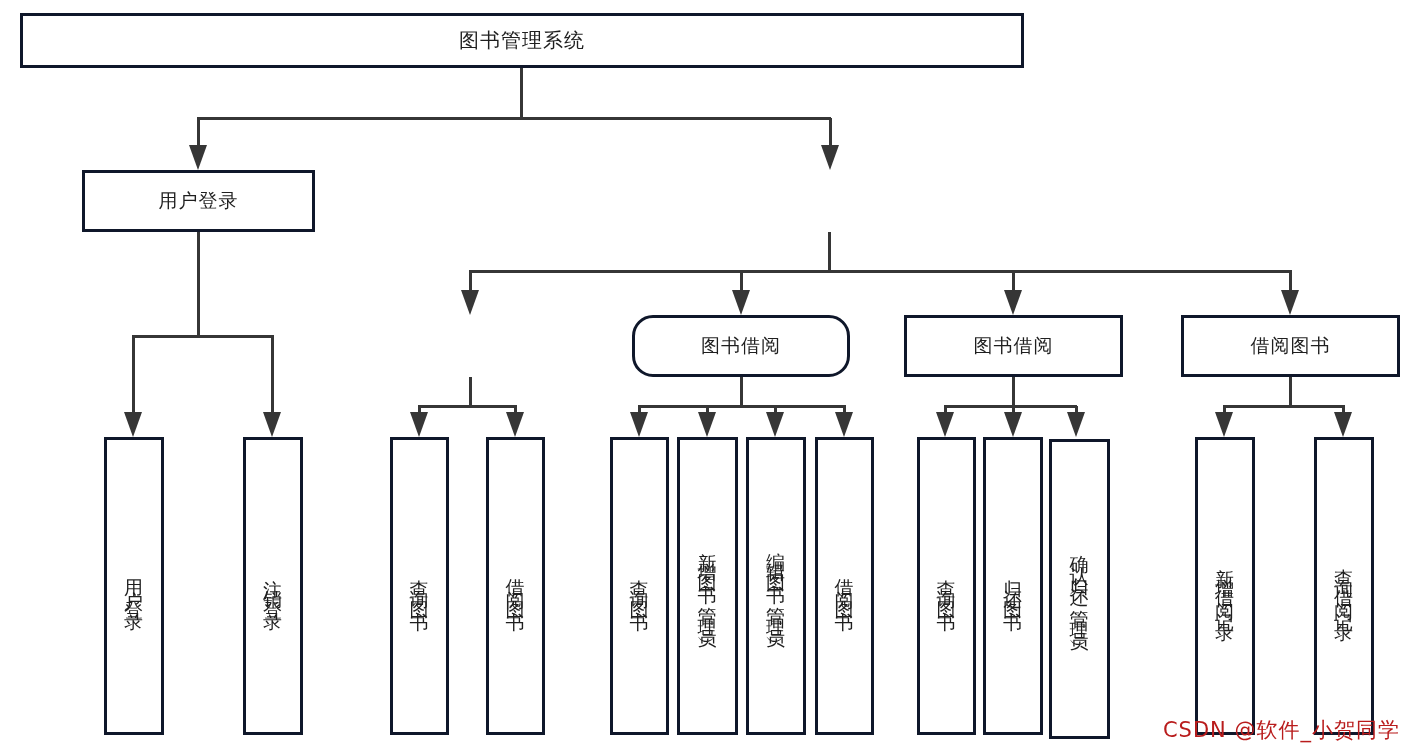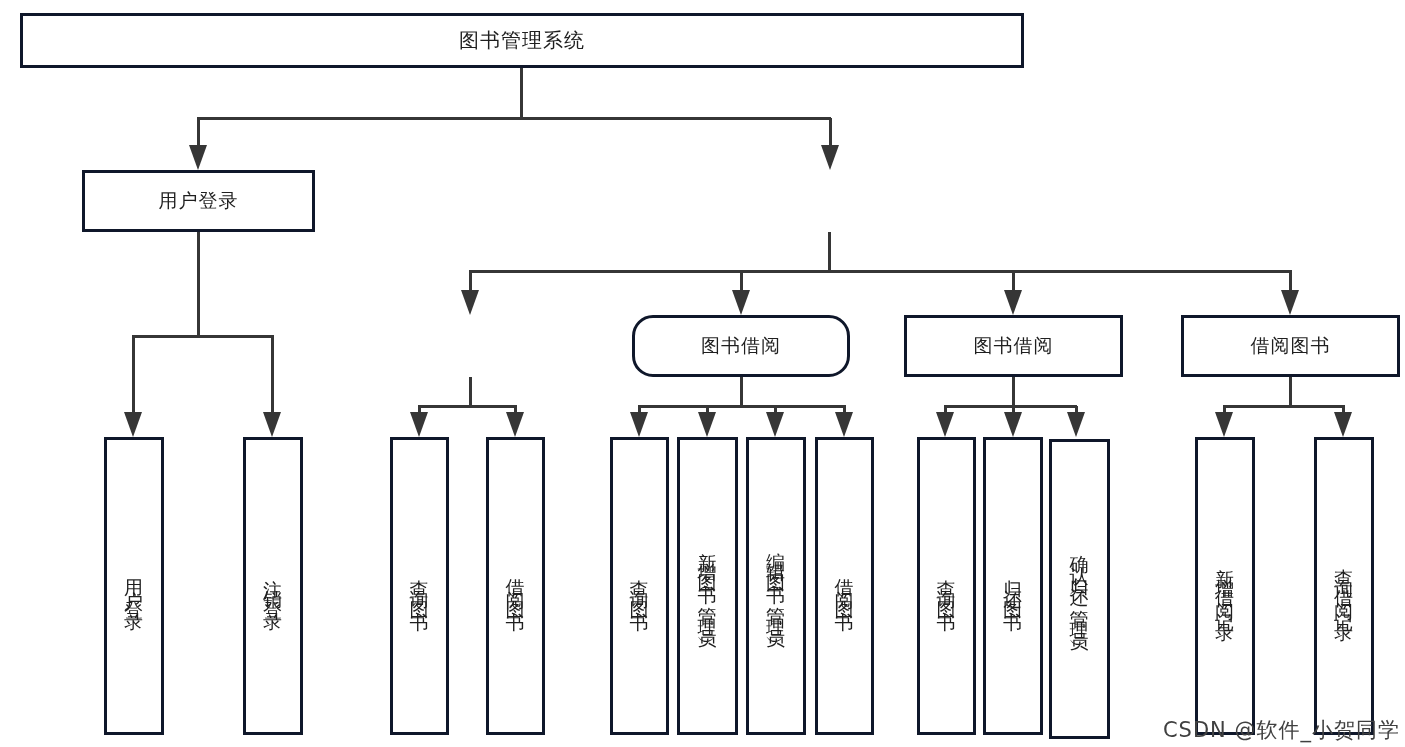--- a/index.html
+++ b/index.html
@@ -23,21 +23,21 @@
   }
   .hline { position:absolute; height:3px; background:#363636; z-index:1; }
   .vline { position:absolute; width:3px;  background:#363636; z-index:1; }
   .arrow {
     position:absolute; width:0; height:0; z-index:1;
     border-left:9px solid transparent; border-right:9px solid transparent;
     border-top:25px solid #363636;
   }
   .watermark {
     position:absolute; top:716px; right:5px; z-index:3;
-    color:#404040; font-size:21px; letter-spacing:1px; white-space:nowrap;
+    color:#b91c1c; font-size:21px; letter-spacing:1px; white-space:nowrap;
   }
 </style>
 </head>
 <body>
 
 <div class="canvas">
 
   <div class="box root-box" style="left:20px; top:13px; width:1004px; height:55px;">
     <span>图书管理系统</span>
   </div>

